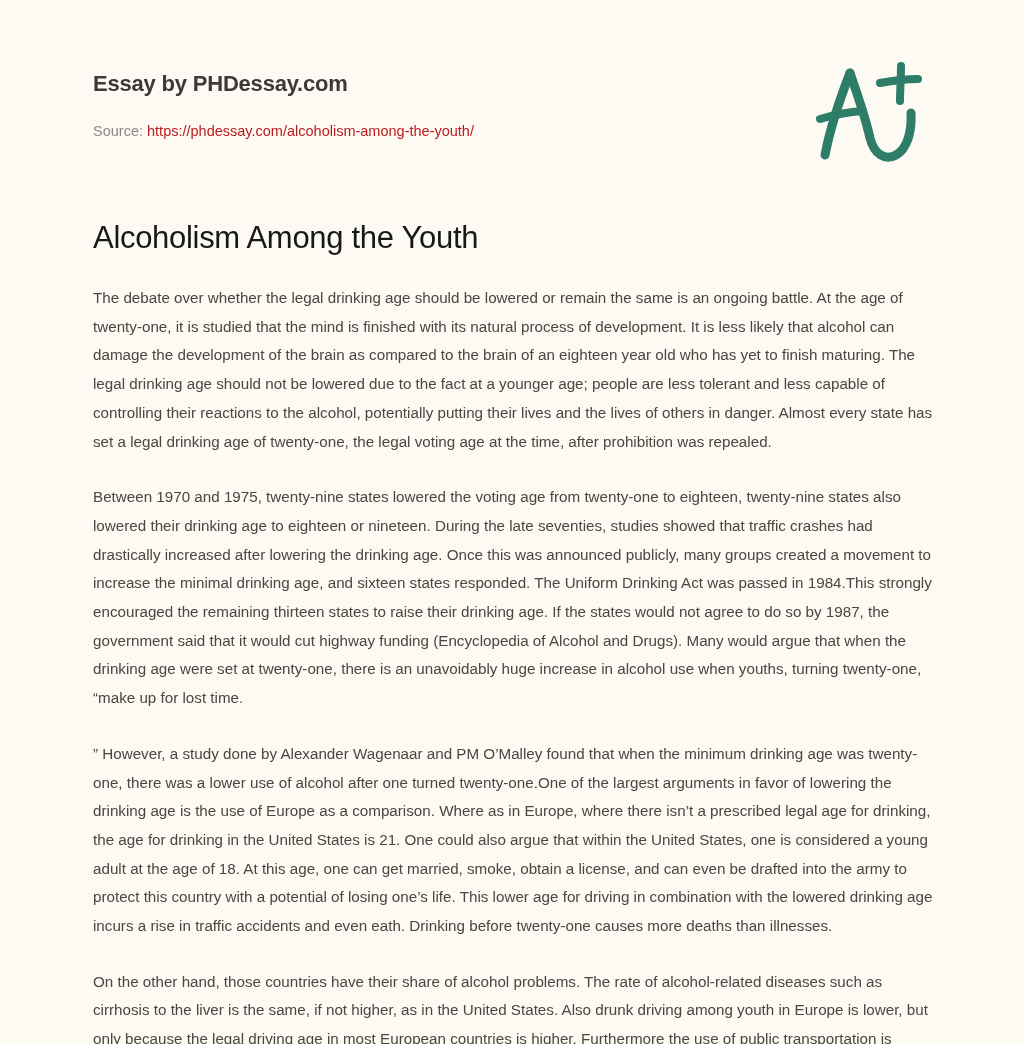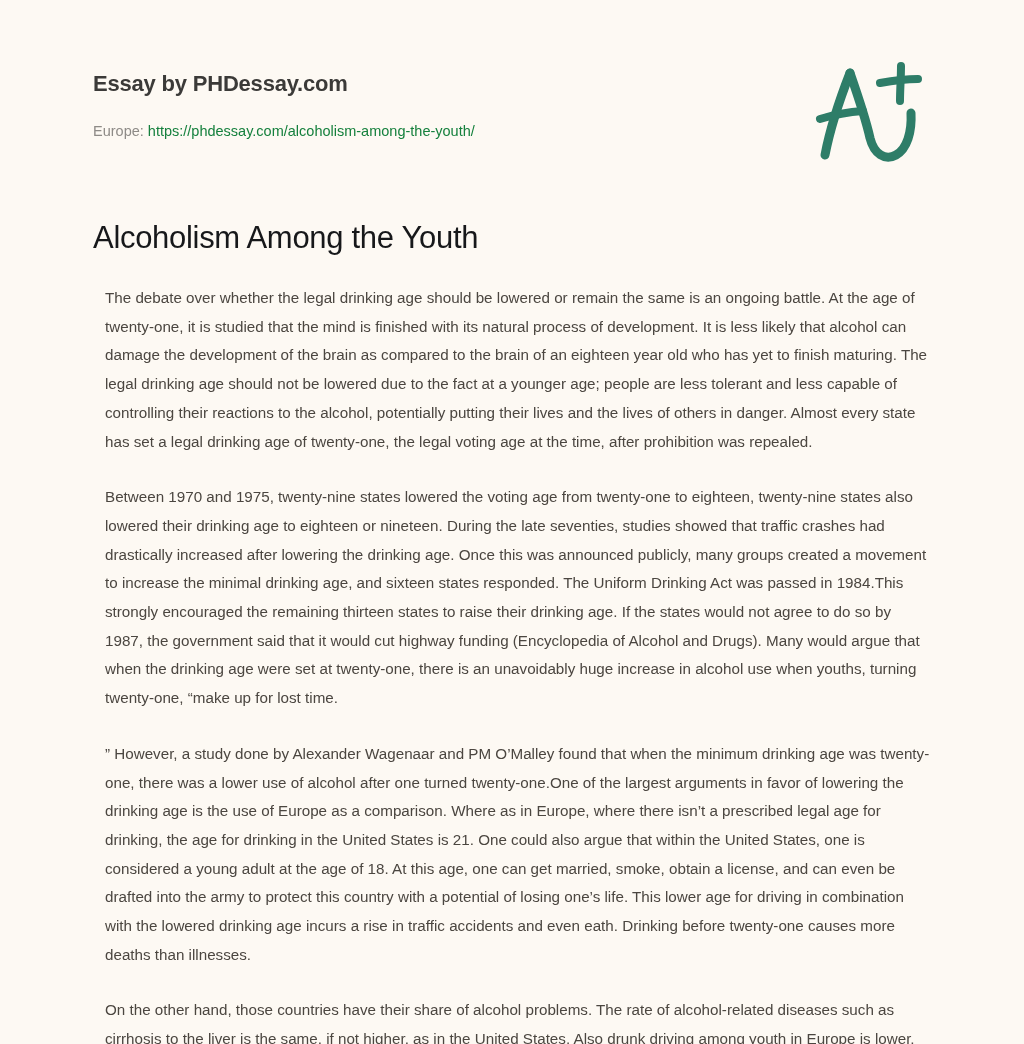--- a/index.html
+++ b/index.html
@@ -45,21 +45,21 @@
     left: 93px;
     top: 121px;
     font-size: 14.5px;
     white-space: nowrap;
     line-height: 20px;
   }
   .source-label {
     color: #8e8b87;
   }
   .source-url {
-    color: #15803d;
+    color: #b91c1c;
     text-decoration: none;
   }
 
   .logo-wrap {
     position: absolute;
     left: 808px;
     top: 58px;
     width: 118px;
     height: 112px;
   }
@@ -80,39 +80,39 @@
     color: #17181a;
     letter-spacing: -0.3px;
     line-height: 40px;
   }
 
   .body-copy {
     margin-top: 26px;
   }
 
   .body-copy p {
-    margin: 0 0 27px 12px;
+    margin: 0 0 27px 0;
     font-size: 15.2px;
     line-height: 28.7px;
     color: #4b4640;
     text-align: left;
   }
   .body-copy p:last-child { margin-bottom: 0; }
 </style>
 </head>
 <body>
 
 <div class="page">
 
   <div class="header">
 
     <div class="brand-line">Essay by PHDessay.com</div>
 
     <div class="source-line">
-      <span class="source-label">Europe:</span>
+      <span class="source-label">Source:</span>
       <a class="source-url" href="#">https://phdessay.com/alcoholism-among-the-youth/</a>
     </div>
 
     <div class="logo-wrap">
       <svg width="118" height="112" viewBox="0 0 118 112" aria-hidden="true">
         <g fill="none" stroke="#2E7D68" stroke-linecap="round" stroke-linejoin="round">
 
           <path d="M42 15 C33 38 23 66 17 97" stroke-width="9"></path>
 
           <path d="M42 15 C50 38 58 62 62 80 C66 96 77 103 88 97 C99 91 104 74 103 55" stroke-width="9"></path>

